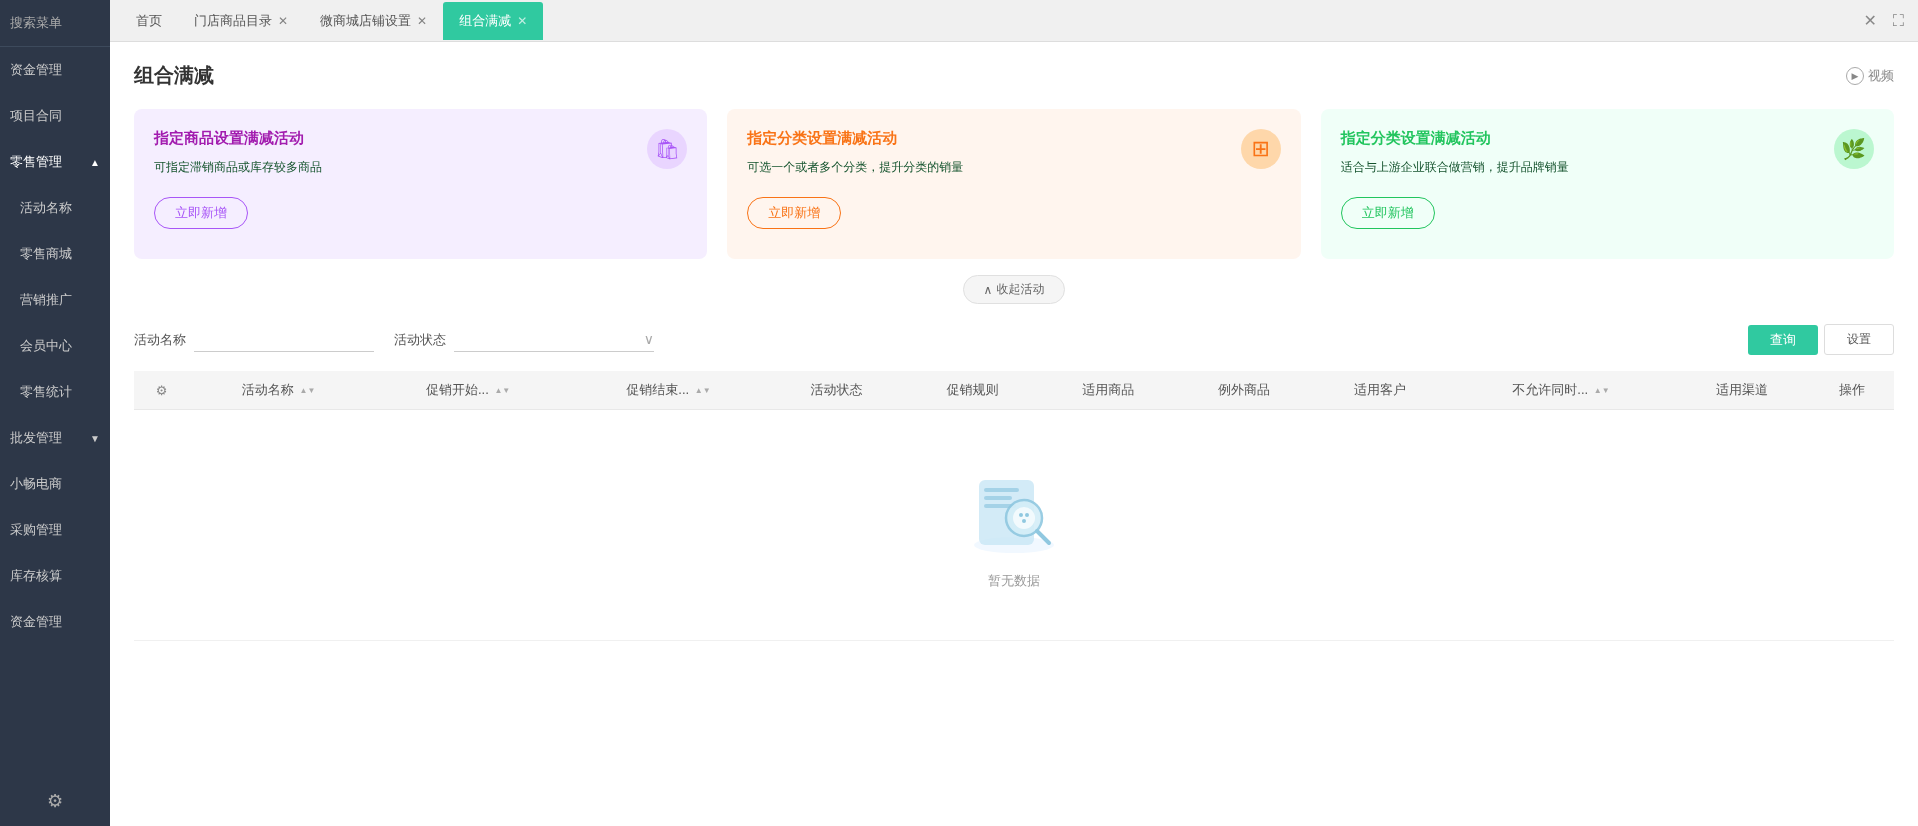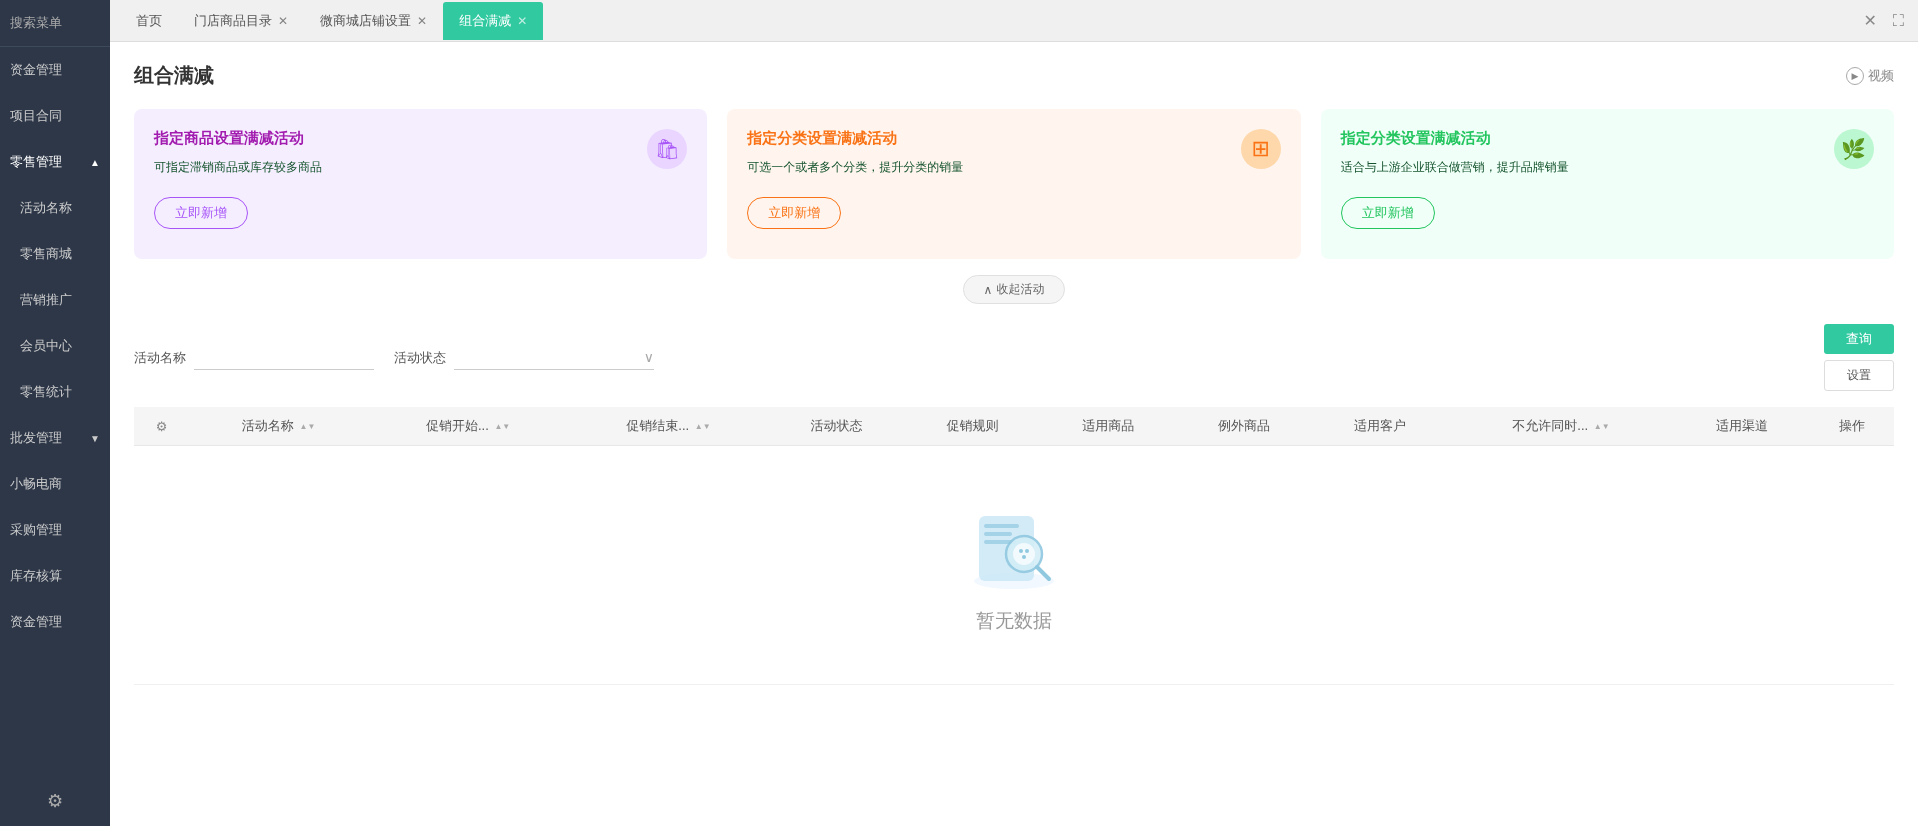--- a/index.html
+++ b/index.html
@@ -235,21 +235,20 @@
       gap: 8px;
       border-bottom: 1px solid #ccc;
       padding: 4px 0;
       min-width: 200px;
       cursor: pointer;
       justify-content: space-between;
     }
     .search-actions {
       margin-left: auto;
       display: flex;
-      flex-direction: column;
       gap: 6px;
       align-items: flex-end;
     }
     .btn-primary {
       background: #30c9a0;
       color: #fff;
       border: none;
       border-radius: 3px;
       padding: 6px 18px;
       font-size: 13px;
@@ -308,21 +307,21 @@
       padding: 40px 0;
     }
     .empty-illustration {
       width: 120px;
       height: 100px;
       margin-bottom: 12px;
       position: relative;
     }
     .empty-text {
       color: #999;
-      font-size: 19px;
+      font-size: 13px;
     }
 
     
     ::-webkit-scrollbar { width: 6px; }
     ::-webkit-scrollbar-thumb { background: #ddd; border-radius: 3px; }
   </style>
 </head>
 <body>
 
 <div class="sidebar">

